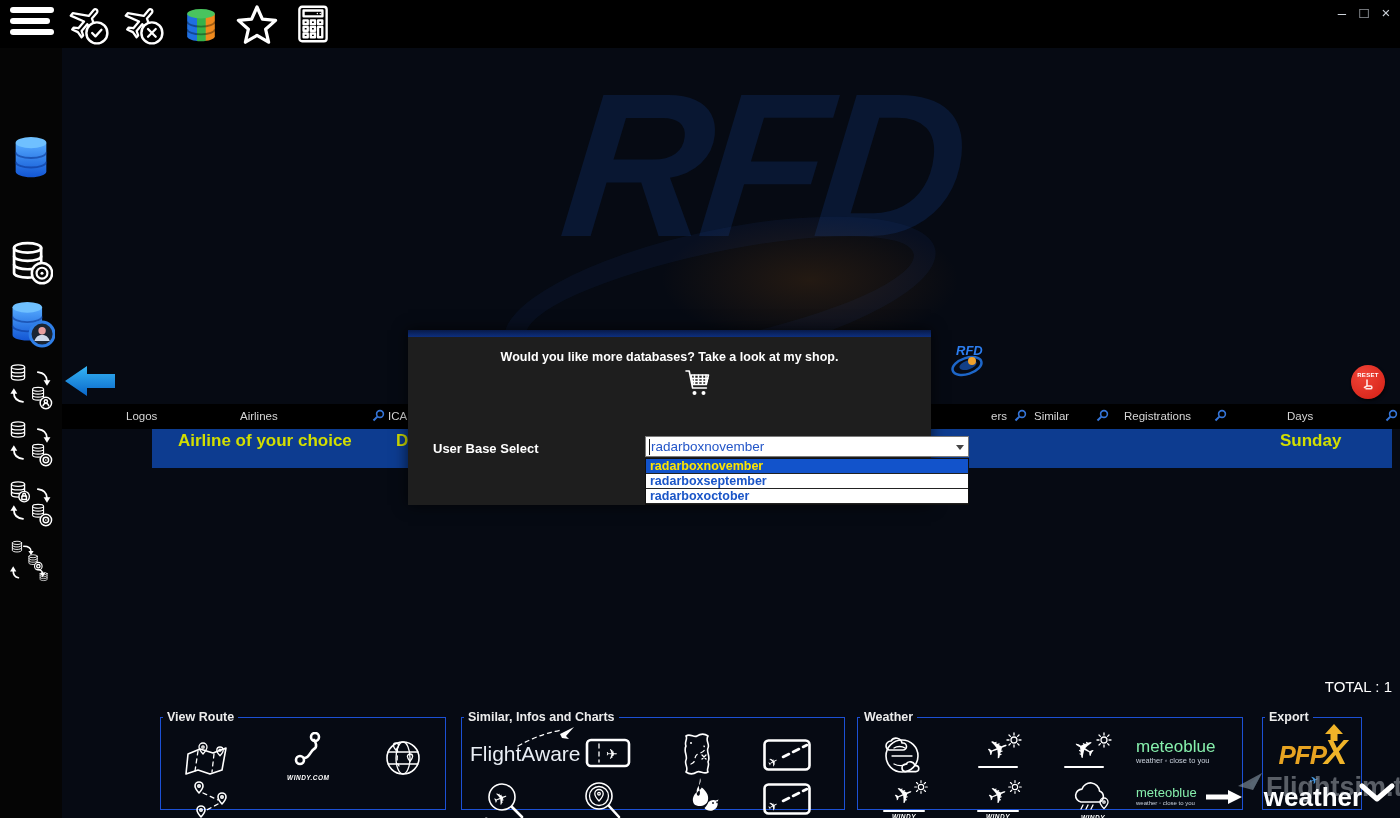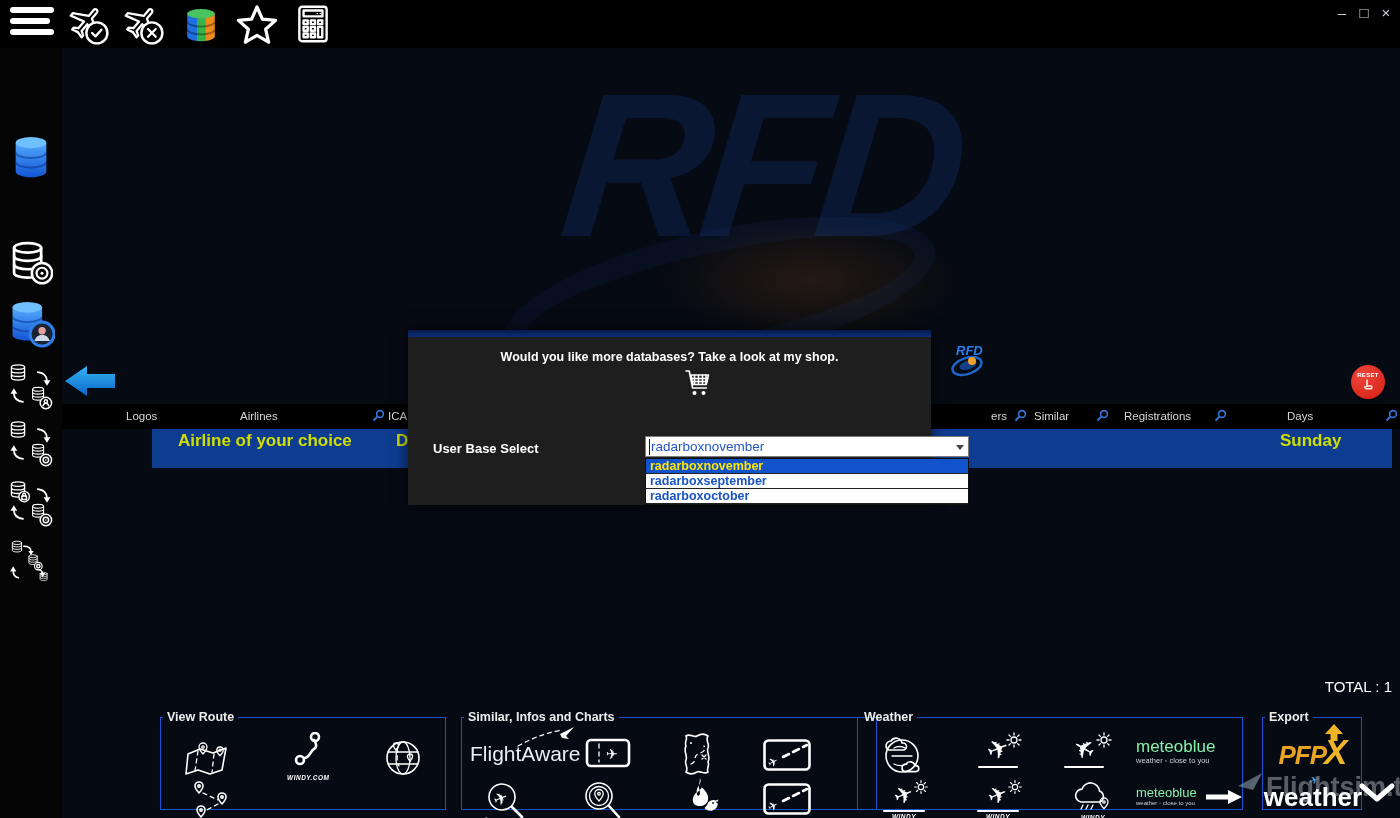--- a/index.html
+++ b/index.html
@@ -424,21 +424,21 @@
           </g>
         <g class="s15">
             <path d="M12 26a4 4 0 0 1 4 4c0 2.5-4 7-4 7s-4-4.5-4-7a4 4 0 0 1 4-4z"></path>
             <circle cx="12" cy="30" r="1.2"></circle>
           </g>
         <path class="s1 dash" d="M14 13l15 7M29 24l-13 7"></path>
       </svg>
     </div>
   </fieldset>
 
-  <fieldset class="panel" style="left:461px;top:710px;width:416px;height:100px;">
+  <fieldset class="panel" style="left:461px;top:710px;width:384px;height:100px;">
     <legend>Similar, Infos and Charts</legend>
     <div class="p-ico" style="left:8px;top:18px;width:110px;">
       <span class="fa-logo">FlightAware</span>
       <svg class="abs" style="left:46px;top:-16px;" width="60" height="22" viewBox="0 0 60 22">
         <path class="s1 dash" d="M2 20C20 10 34 6 46 4"></path>
         <polygon class="f" points="44,8 58,1 50,10 53,13 46,12"></polygon>
       </svg>
     </div>
     <div class="p-ico" style="left:122px;top:12px;">
       <svg width="48" height="34" viewBox="0 0 48 34">

